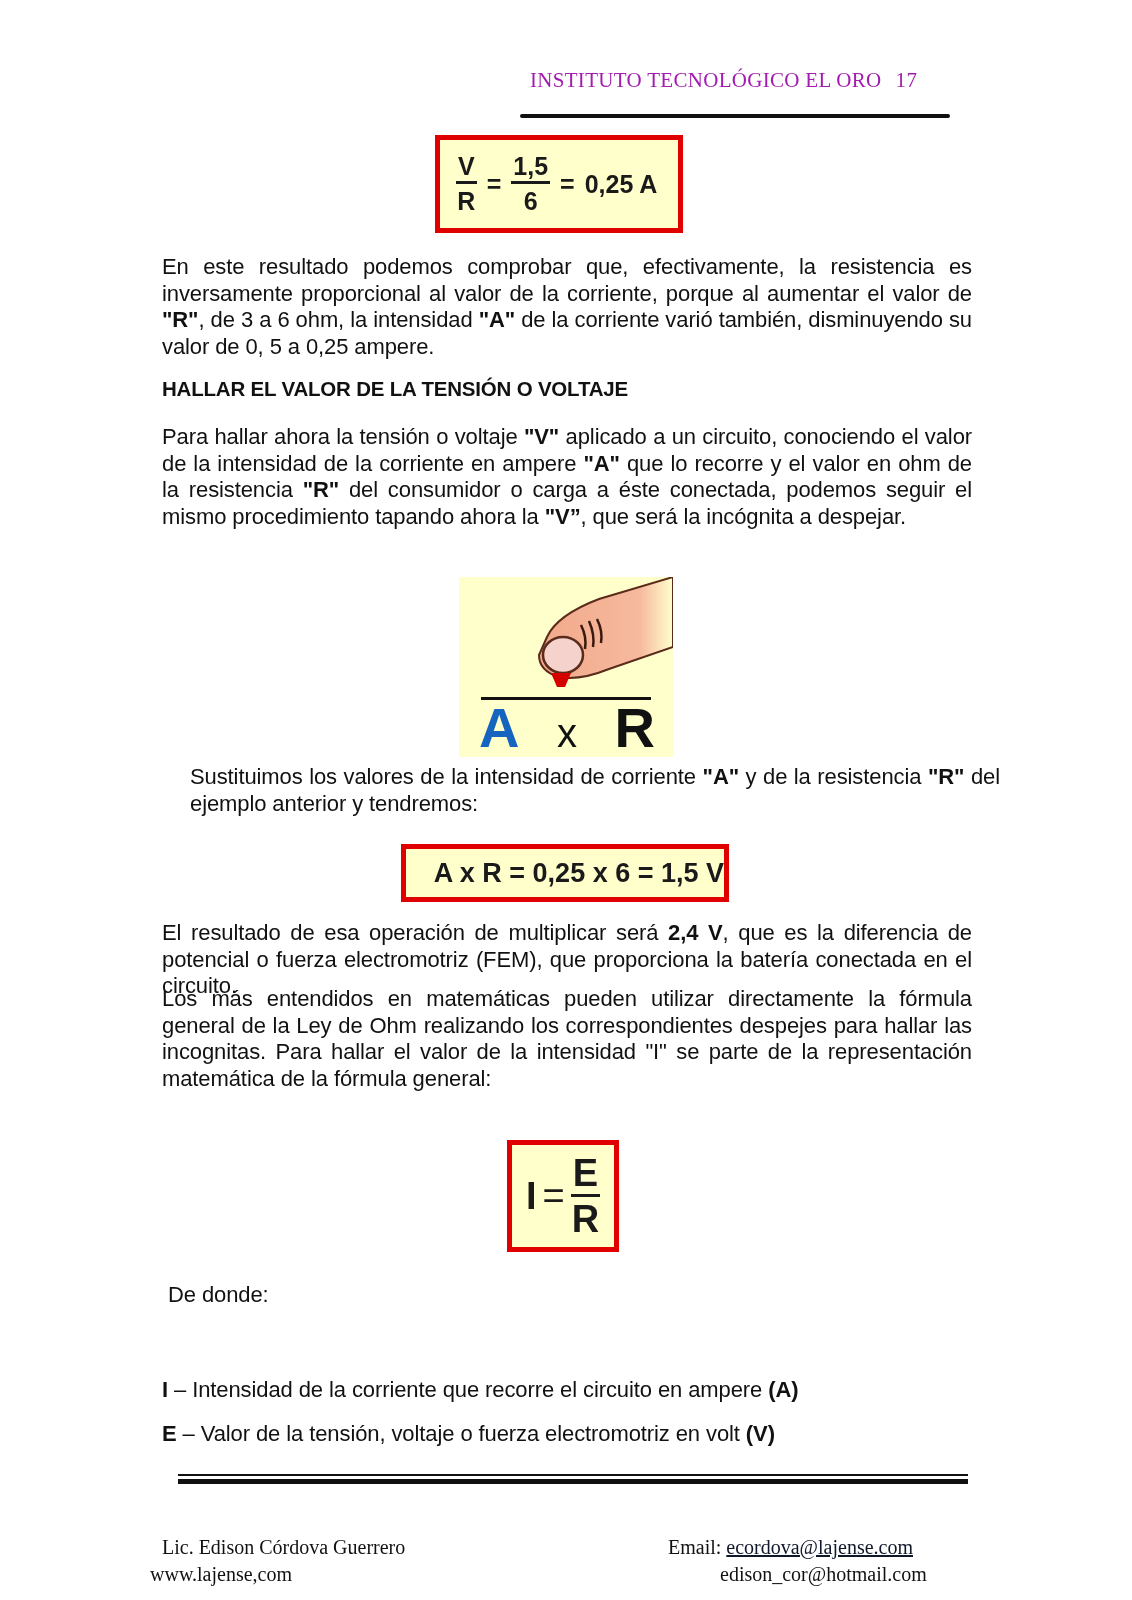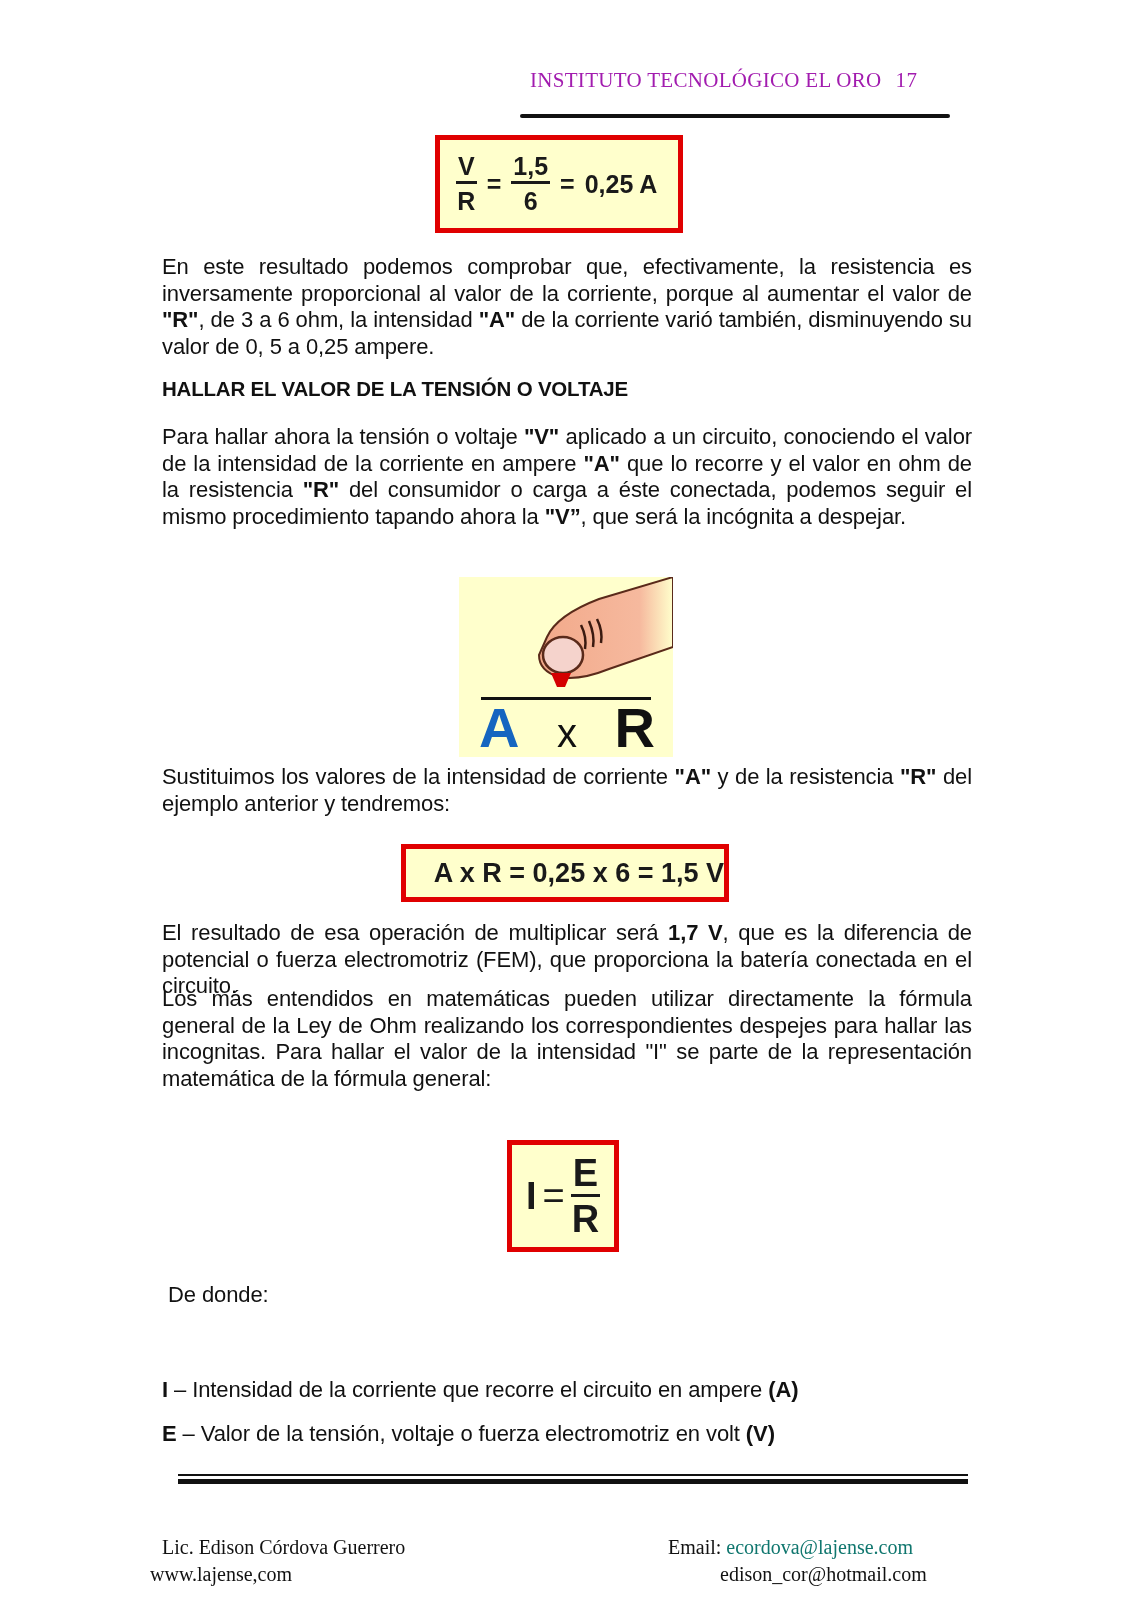--- a/index.html
+++ b/index.html
@@ -11,21 +11,21 @@
   .para b { font-weight:bold; }
   .heading { position:absolute; left:162px; font-size:20.5px; font-weight:bold; letter-spacing:-0.2px; }
   .fbox { position:absolute; background:#ffffcc; border:5px solid #e00000; box-sizing:border-box; font-weight:bold; color:#1a1a1a; }
   .frac { display:inline-flex; flex-direction:column; align-items:center; vertical-align:middle; }
   .frac .num { border-bottom:3px solid #1a1a1a; padding:0 2px; line-height:30px; }
   .frac .den { line-height:34px; }
   .img-box { position:absolute; left:459px; top:577px; width:214px; height:180px; background:#ffffcc; }
   .footer-rule1 { position:absolute; left:178px; top:1474px; width:790px; height:2px; background:#111; }
   .footer-rule2 { position:absolute; left:178px; top:1479px; width:790px; height:5px; background:#111; }
   .footer { position:absolute; font-family:"Liberation Serif", serif; font-size:20px; color:#111; white-space:nowrap;margin-top:48px; }
-  .footer a { color:#0f766e; }
+  .footer a { color:#0f172a; text-decoration:underline; }
 </style>
 </head>
 <body>
 
 <div class="header">
   <span>INSTITUTO TECNOLÓGICO EL ORO</span><span class="pg">17</span>
 </div>
 <div class="header-rule"></div>
 
 <div class="fbox" style="left:435px; top:135px; width:248px; height:98px; font-size:25px; display:flex; align-items:center; padding-left:16px; gap:10px;">
@@ -69,30 +69,30 @@
     <path d="M92 96 L112 96 L106 110 L98 110 Z" fill="#d40000"></path>
     <rect x="22" y="120" width="170" height="3" fill="#111"></rect>
   </svg>
   <div style="position:absolute; left:20px; top:122px; width:176px; display:flex; justify-content:space-between; align-items:baseline; font-weight:bold; font-size:56px; line-height:58px;">
     <span style="color:#1565c0;">A</span>
     <span style="font-weight:normal; font-size:40px;">x</span>
     <span style="color:#111;">R</span>
   </div>
 </div>
 
-<div class="para" style="top:764px;">
+<div class="para" style="top:764px;margin-left:28px;">
   <span>Sustituimos los valores de la intensidad de corriente </span><b>"A"</b><span> y de la resistencia </span><b>"R"</b><span> del ejemplo anterior y tendremos:</span>
 </div>
 
 <div class="fbox" style="left:401px; top:844px; width:328px; height:58px; font-size:27px; display:flex; align-items:center; justify-content:flex-end;">
   <span>A x R = 0,25 x 6 = 1,5 V</span>
 </div>
 
 <div class="para" style="top:920px;">
-  <span>El resultado de esa operación de multiplicar será </span><b>1,7 V</b><span>, que es la diferencia de potencial o fuerza electromotriz (FEM), que proporciona la batería conectada en el circuito.</span>
+  <span>El resultado de esa operación de multiplicar será </span><b>2,4 V</b><span>, que es la diferencia de potencial o fuerza electromotriz (FEM), que proporciona la batería conectada en el circuito.</span>
 </div>
 
 <div class="para" style="top:986px;">Los más entendidos en matemáticas pueden utilizar directamente la fórmula general de la Ley de Ohm realizando los correspondientes despejes para hallar las incognitas. Para hallar el valor de la intensidad "I" se parte de la representación matemática de la fórmula general:</div>
 
 <div class="fbox" style="left:507px; top:1140px; width:112px; height:112px; font-size:38px; display:flex; align-items:center; justify-content:center; gap:6px;">
   <span>I</span>
   <span style="font-weight:normal;">=</span>
   <span class="frac">
     <span class="num" style="line-height:42px;">E</span>
     <span class="den" style="line-height:44px;">R</span>

